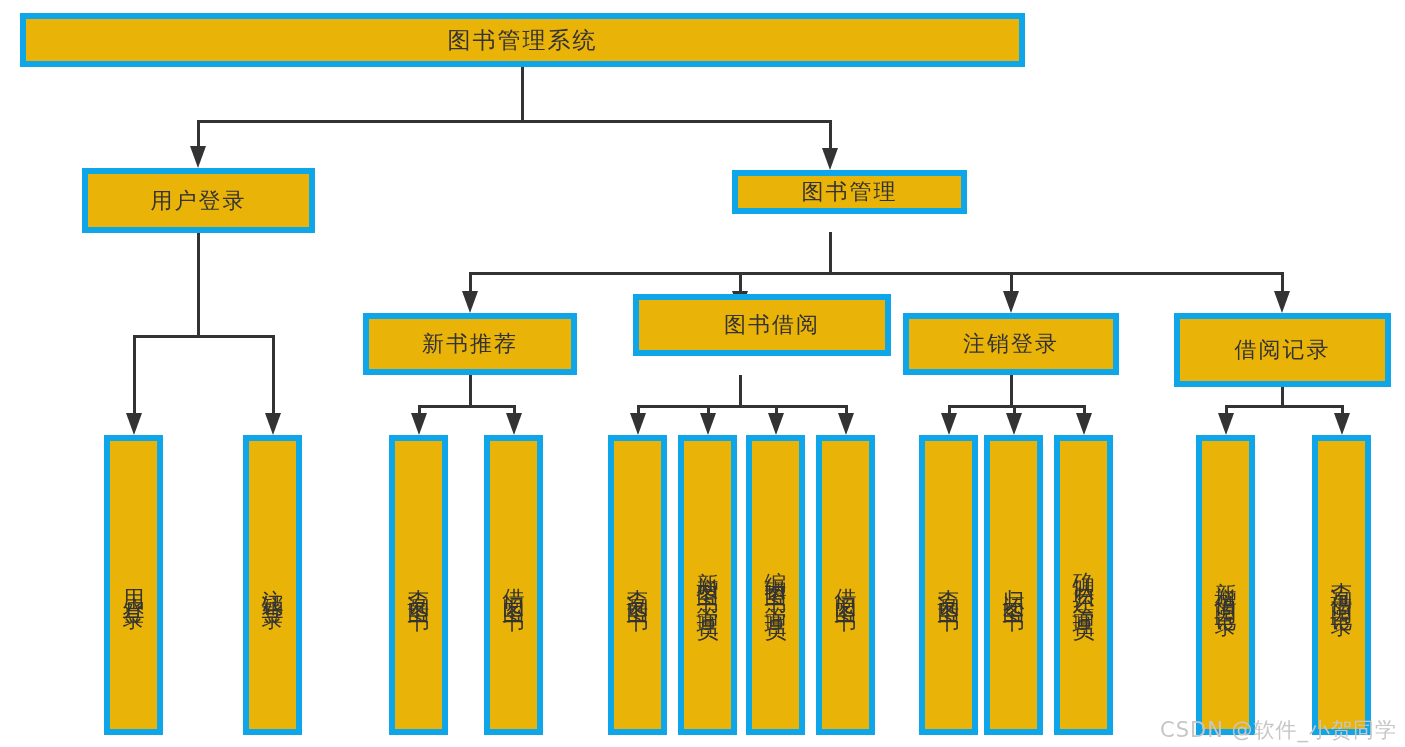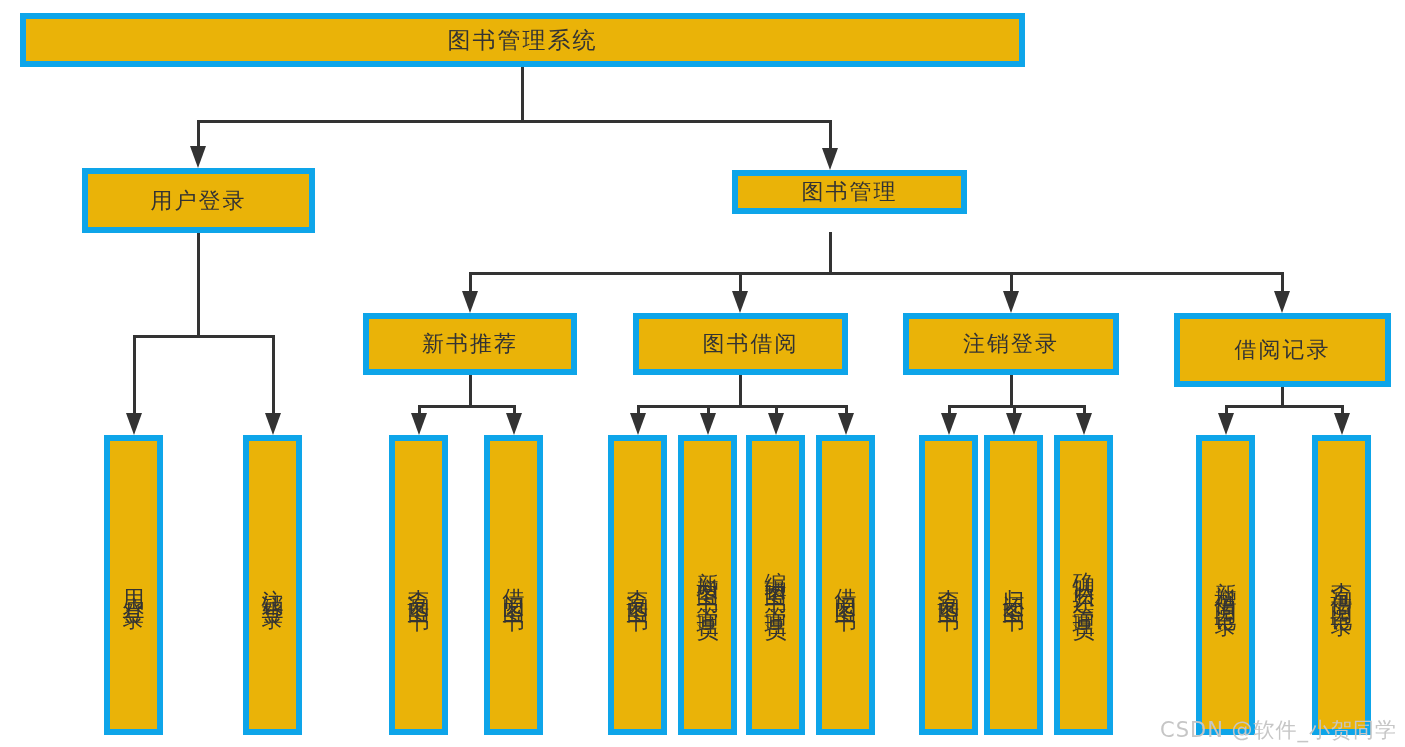--- a/index.html
+++ b/index.html
@@ -97,21 +97,21 @@
   <i class="vl" style="left:469px; top:272px; height:21px;"></i>
   <i class="ar" style="left:462px; top:291px;"></i>
   <i class="vl" style="left:739px; top:272px; height:21px;"></i>
   <i class="ar" style="left:732px; top:291px;"></i>
   <i class="vl" style="left:1010px; top:272px; height:21px;"></i>
   <i class="ar" style="left:1003px; top:291px;"></i>
   <i class="vl" style="left:1281px; top:272px; height:21px;"></i>
   <i class="ar" style="left:1274px; top:291px;"></i>
 
   <div class="box hbox" style="left:363px; top:313px; width:214px; height:62px;">新书推荐</div>
-  <div class="box hbox" style="left:633px; top:313px; width:215px; height:62px;padding-left:20px;">图书借阅</div>
+  <div class="box hbox" style="left:633px; top:294px; width:258px; height:62px;padding-left:20px;">图书借阅</div>
   <div class="box hbox" style="left:903px; top:313px; width:216px; height:62px;">注销登录</div>
   <div class="box hbox" style="left:1174px; top:313px; width:217px; height:74px;">借阅记录</div>
 
   <i class="vl" style="left:469px; top:375px; height:33px;"></i>
   <i class="vl" style="left:739px; top:375px; height:33px;"></i>
   <i class="vl" style="left:1010px; top:375px; height:33px;"></i>
   <i class="vl" style="left:1281px; top:375px; height:33px;"></i>
 
   <i class="hl" style="left:418px; top:405px; width:98px;"></i>
   <i class="hl" style="left:637px; top:405px; width:211px;"></i>

